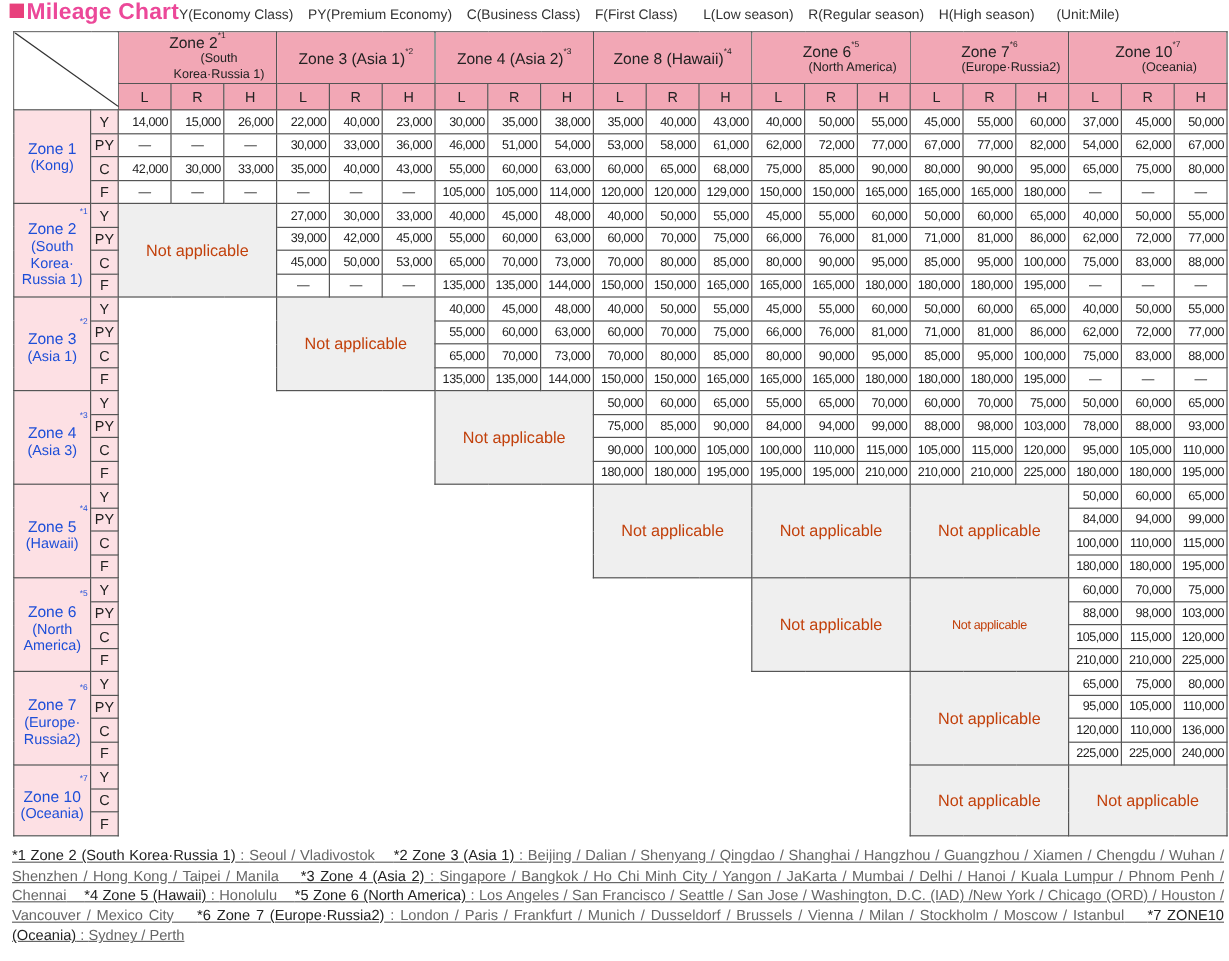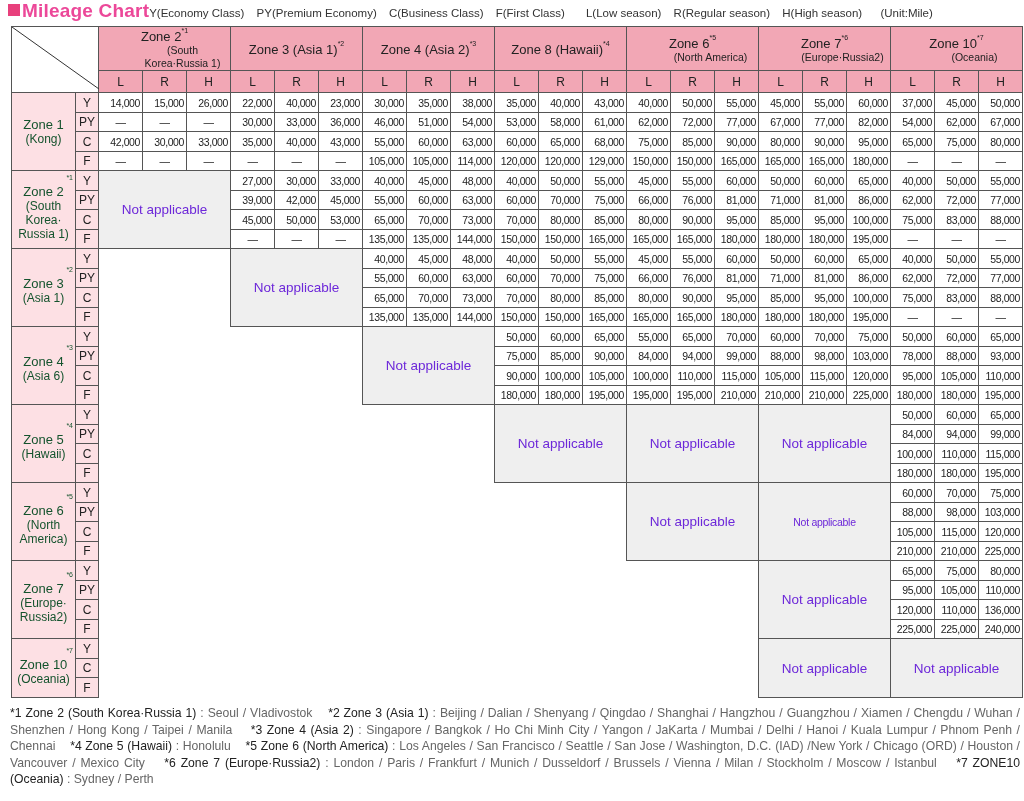--- a/index.html
+++ b/index.html
@@ -19,30 +19,30 @@
   col.c-cls { width: 23px; }
   col.c-val { width: 44px; }
 
   .corner { background: #fff; position: relative; height: 40px; }
   .corner svg { position: absolute; left: 0; top: 0; }
   .zh { background: #f2a7b5; font-weight: normal; text-align: center; font-size: 13px; line-height: 14px; color: #222; position: relative; height: 40px; }
   .zh .sub { display: block; font-size: 10.5px; line-height: 13px; padding-left: 36px; }
   .zh sup, .rz sup { font-size: 7px; position: relative; top: -3px; }
   .sh { background: #f2a7b5; text-align: center; font-size: 12px; font-weight: normal; height: 22px; color: #222; }
 
-  .rz { background: #fde0e4; text-align: center; font-size: 13px; line-height: 15px; vertical-align: middle; color: #14532d; }
+  .rz { background: #fde0e4; text-align: center; font-size: 13px; line-height: 15px; vertical-align: middle; color: #1d4ed8; }
   .rz .sub { display: block; font-size: 12px; line-height: 14px; }
   .cls { background: #fde0e4; text-align: center; font-size: 12px; height: 19.5px; color: #222; }
   .v { text-align: right; font-size: 10.5px; padding-right: 2px !important; letter-spacing: -0.4px; background: #fff; height: 19.5px; font-family: "Liberation Sans Narrow", "Liberation Sans", sans-serif; color: #222; }
   .v.dash { text-align: center; padding-right: 0 !important; }
-  .na { background: #efefef; text-align: center; font-size: 13.5px; color: #6d28d9; vertical-align: middle; }
+  .na { background: #efefef; text-align: center; font-size: 13.5px; color: #c2410c; vertical-align: middle; }
   .na.small { font-size: 10.5px; letter-spacing: -0.3px; }
   .blank { border: none !important; background: #fff; }
 
-  .notes { position: absolute; left: 10px; top: 705px; width: 1010px; font-size: 12.2px; line-height: 16.6px; color: #666; text-align: justify; }
+  .notes { position: absolute; left: 10px; top: 705px; width: 1010px; font-size: 12.2px; line-height: 16.6px; color: #666; text-align: justify; text-decoration: underline; }
   .notes .nh { color: #222; }
 </style>
 </head>
 <body>
 
 <div class="title-bar">
   <span class="title"><span class="sq"></span><span>Mileage Chart</span></span>
   <span class="legend">
     <span>Y(Economy Class)</span>
     <span>PY(Premium Economy)</span>
@@ -373,21 +373,21 @@
         <td class="v">165,000</td>
         <td class="v">180,000</td>
         <td class="v">180,000</td>
         <td class="v">180,000</td>
         <td class="v">195,000</td>
         <td class="v dash">—</td>
         <td class="v dash">—</td>
         <td class="v dash">—</td>
       </tr>
       <tr>
-        <td class="rz" rowspan="4"><sup style="display:block;text-align:right;margin-right:2px;line-height:6px">*3</sup><span>Zone 4</span><span class="sub">(Asia 6)</span></td>
+        <td class="rz" rowspan="4"><sup style="display:block;text-align:right;margin-right:2px;line-height:6px">*3</sup><span>Zone 4</span><span class="sub">(Asia 3)</span></td>
         <td class="cls">Y</td>
         <td class="blank" colspan="6" rowspan="4"></td>
         <td class="na" colspan="3" rowspan="4">Not applicable</td>
         <td class="v">50,000</td>
         <td class="v">60,000</td>
         <td class="v">65,000</td>
         <td class="v">55,000</td>
         <td class="v">65,000</td>
         <td class="v">70,000</td>
         <td class="v">60,000</td>

